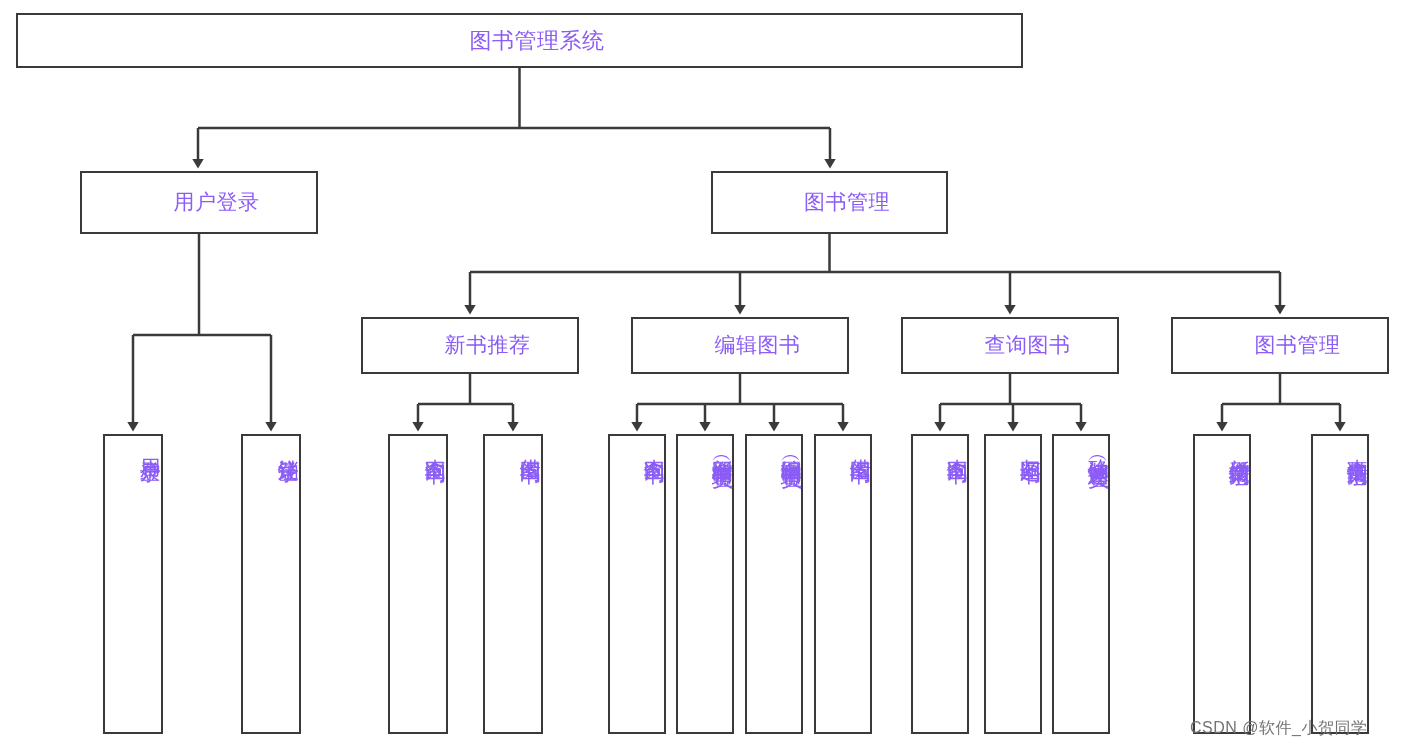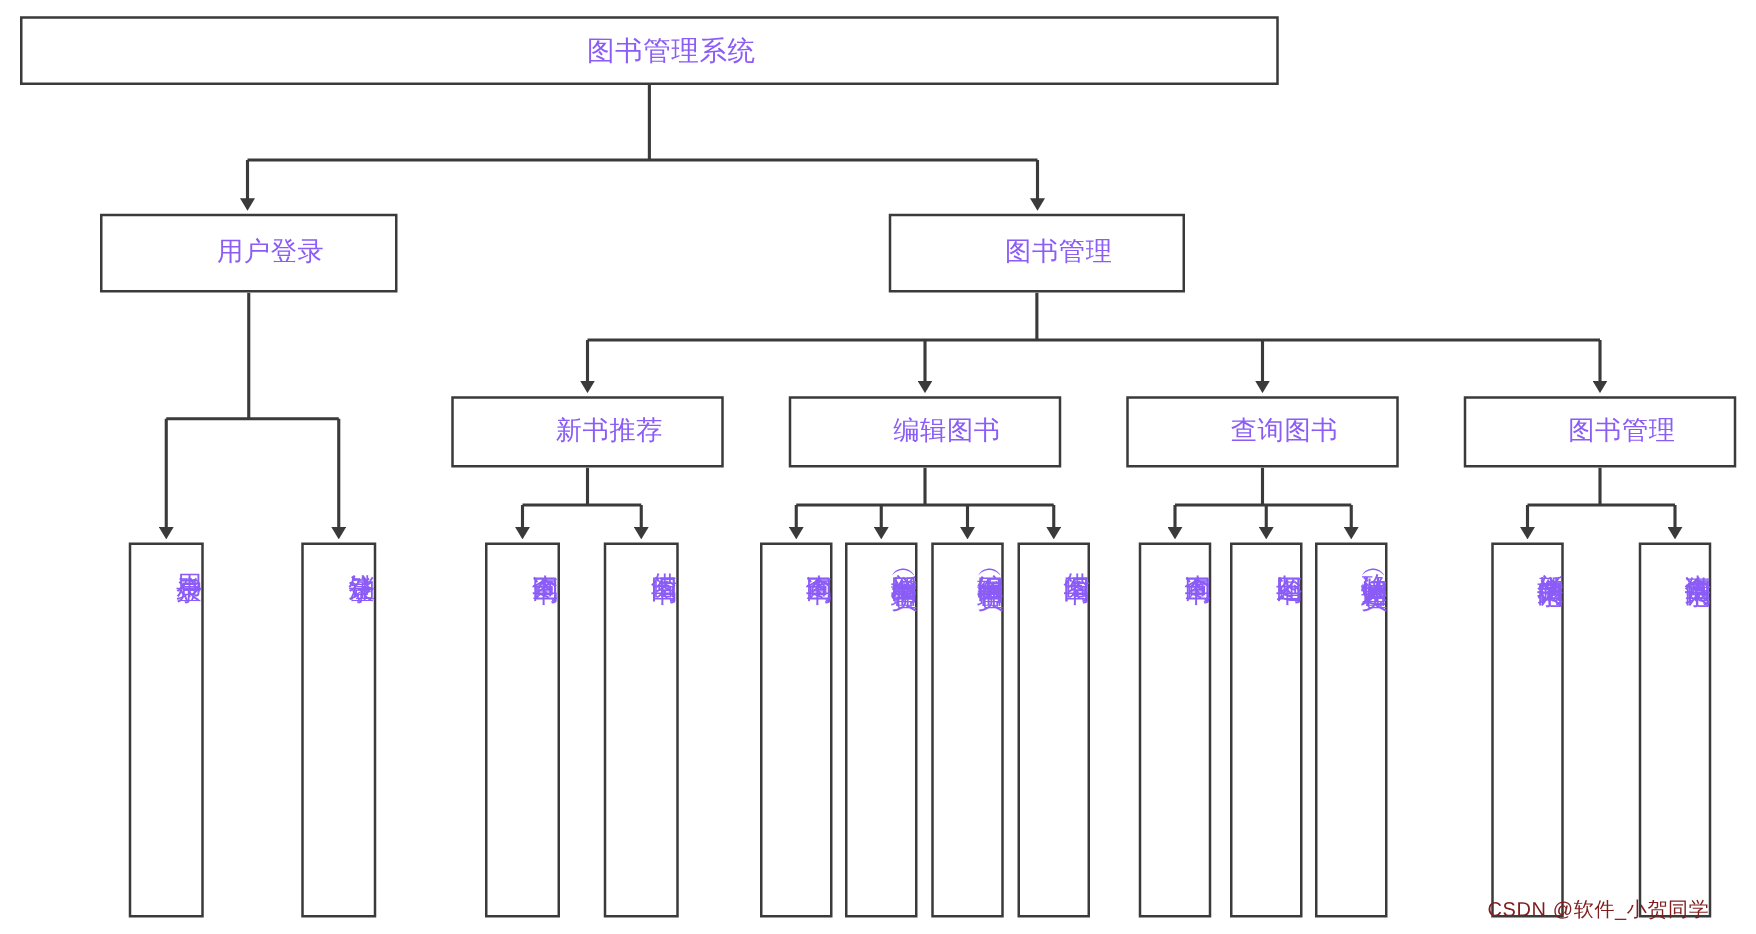--- a/index.html
+++ b/index.html
@@ -57,21 +57,21 @@
     writing-mode: vertical-rl;
     text-orientation: upright;
     font-size: 21px;
     line-height: 1.12;
     letter-spacing: 1.5px;
     white-space: nowrap;
   }
   .watermark {
     position: absolute;
     font-size: 16px;
-    color: #7f1d1d;
+    color: #737373;
     letter-spacing: 0.5px;
     white-space: nowrap;
     user-select: none;
   }
 </style>
 </head>
 <body>
 
 <div id="canvas">
 

